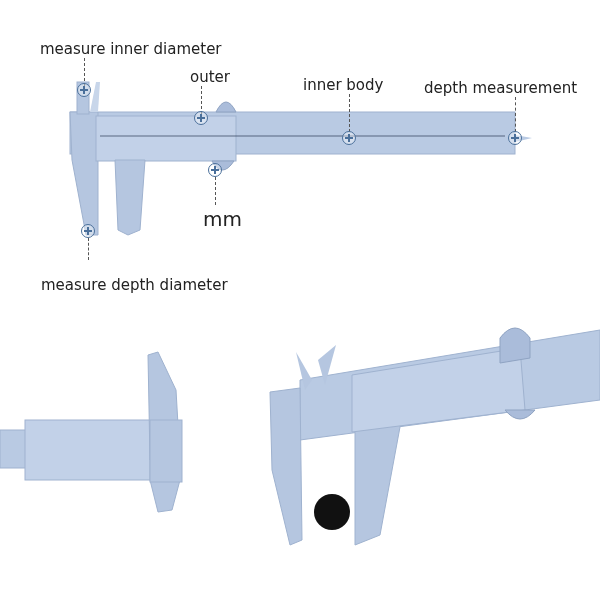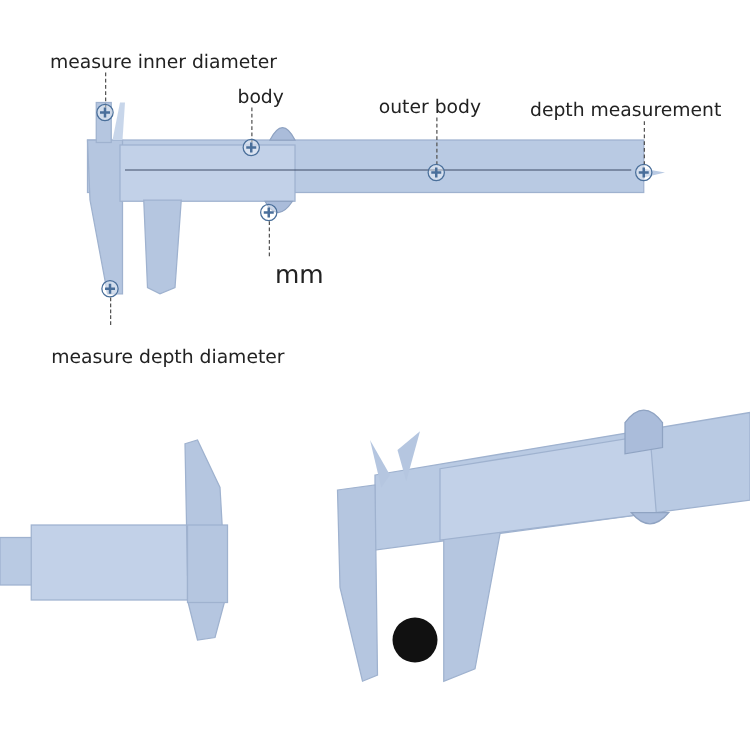--- a/index.html
+++ b/index.html
@@ -1,18 +1,18 @@
 <!DOCTYPE html>
 <html><head>
 <meta charset="utf-8">
 <style>
   html,body{margin:0;padding:0;background:#fff;}
   body{width:600px;height:600px;position:relative;overflow:hidden;font-family:"DejaVu Sans",sans-serif;}
   .label{position:absolute;color:#222;font-size:15px;white-space:nowrap;}
-  .label.big{font-size:20px;margin-left:17px;}
+  .label.big{font-size:20px;}
   .lead{position:absolute;border-left:1px dashed #555;width:0;}
   .marker{position:absolute;width:12px;height:12px;border:1.3px solid #4a6f9a;border-radius:50%;background:rgba(255,255,255,0.4);}
   .marker::before,.marker::after{content:"";position:absolute;background:#4a6f9a;}
   .marker::before{left:5px;top:2px;width:1.6px;height:8px;}
   .marker::after{top:5px;left:2px;height:1.6px;width:8px;}
   svg{position:absolute;left:0;top:0;}
 </style>
 </head>
 <body>
 
@@ -54,25 +54,25 @@
     <path d="M500,338 q15,-20 30,0 l0,20 l-30,5 z" fill="#aabcda" stroke="#8fa3c2"></path>
     <path d="M505,410 q15,18 30,0 z" fill="#aabcda" stroke="#8fa3c2"></path>
     <circle cx="332" cy="512" r="18" fill="#111"></circle>
   </g>
 </svg>
 
 <div class="label" style="left:40px;top:40px">measure inner diameter</div>
 <div class="lead" style="left:84px;top:58px;height:28px"></div>
 <div class="marker" style="left:77px;top:83px"></div>
 
-<div class="label" style="left:190px;top:68px">body</div>
+<div class="label" style="left:190px;top:68px">outer</div>
 <div class="lead" style="left:201px;top:86px;height:28px"></div>
 <div class="marker" style="left:194px;top:111px"></div>
 
-<div class="label" style="left:303px;top:76px">outer body</div>
+<div class="label" style="left:303px;top:76px">inner body</div>
 <div class="lead" style="left:349px;top:94px;height:38px"></div>
 <div class="marker" style="left:342px;top:131px"></div>
 
 <div class="label" style="left:424px;top:79px">depth measurement</div>
 <div class="lead" style="left:515px;top:97px;height:35px"></div>
 <div class="marker" style="left:508px;top:131px"></div>
 
 <div class="marker" style="left:208px;top:163px"></div>
 <div class="lead" style="left:215px;top:177px;height:28px"></div>
 <div class="label big" style="left:203px;top:207px">mm</div>

